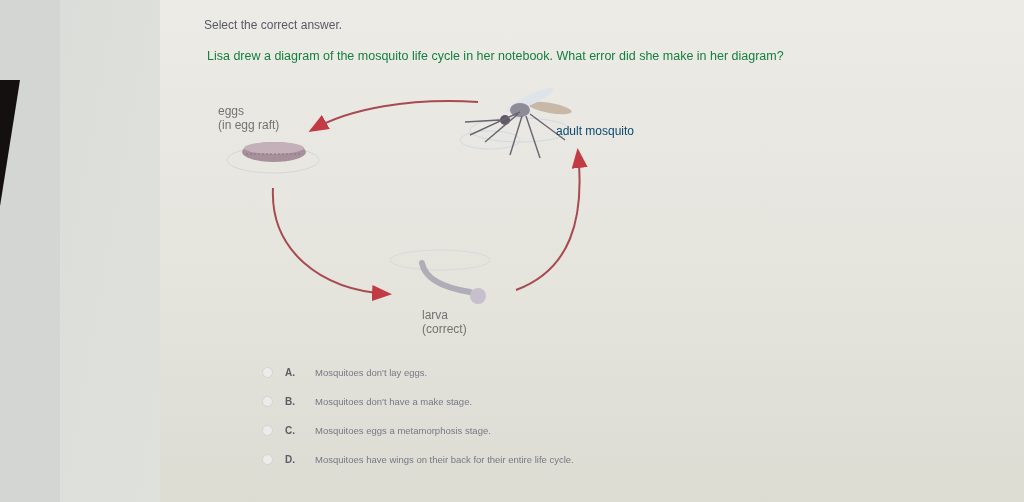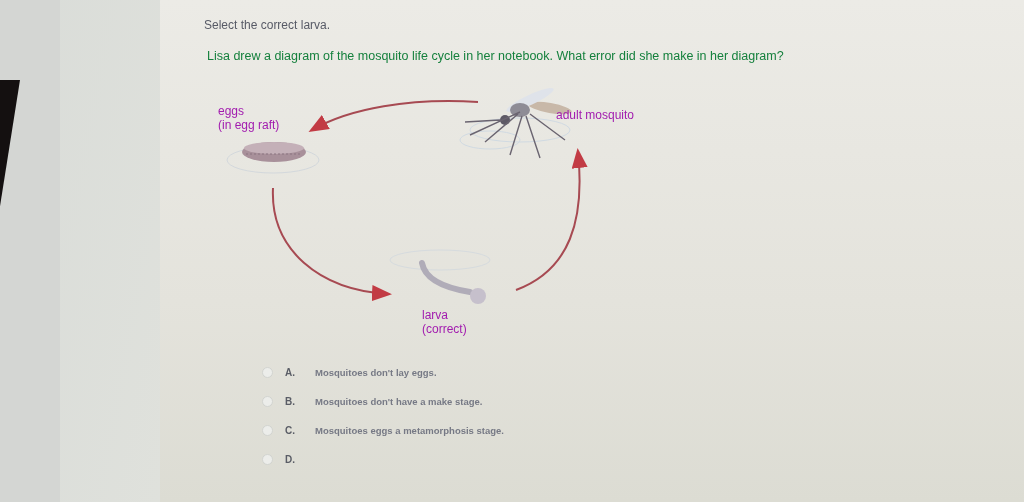--- a/index.html
+++ b/index.html
@@ -20,41 +20,41 @@
     position:absolute; left:160px; top:0; width:864px; height:502px;
     background: linear-gradient(180deg, #ecebe6 0%, #e4e3dc 60%, #dcdcd3 100%);
   }
   .instruction {
     position:absolute; left:204px; top:18px; font-size:12px; color:#575a66;
   }
   .question {
     position:absolute; left:207px; top:49px; font-size:12.5px; color:#15803d;
   }
   .diagram { position:absolute; left:200px; top:80px; width:500px; height:270px; }
-  .lbl { position:absolute; font-size:12px; color:#a21caf; line-height:14px; }
+  .lbl { position:absolute; font-size:12px; color:#737373; line-height:14px; }
   .options { position:absolute; left:262px; top:358px; }
   .option {
     display:flex; align-items:center; height:29px; cursor:pointer;
   }
   .radio {
     width:9px; height:9px; border-radius:50%; border:1.5px solid #d2d4d0;
     background:#ecedea; margin-right:12px;
   }
   .opt-letter { width:30px; font-size:10px; font-weight:bold; color:#5a5d66; }
-  .opt-text { font-size:9.5px; color:#767985;font-weight:bold; }
+  .opt-text { font-size:9.5px; color:#767985; }
 </style>
 </head>
 <body>
 
 <div class="bezel"></div>
 <div class="bezel-edge"></div>
 
 <div class="screen"></div>
 
-<div class="instruction">Select the correct larva.</div>
+<div class="instruction">Select the correct answer.</div>
 <div class="question">Lisa drew a diagram of the mosquito life cycle in her notebook. What error did she make in her diagram?</div>
 
 <div class="diagram">
   <svg width="500" height="270" viewBox="0 0 500 270">
     <defs>
       <marker id="ah" markerWidth="10" markerHeight="8" refX="8" refY="4" orient="auto">
         <path d="M0,0 L10,4 L0,8 Z" fill="#c23b44"></path>
       </marker>
     </defs>
 
@@ -82,21 +82,21 @@
     </g>
 
     <path d="M278,22 C210,18 150,28 112,50" stroke="#a74a52" stroke-width="2" fill="none" marker-end="url(#ah)"></path>
     <path d="M73,108 C70,170 120,210 188,214" stroke="#a74a52" stroke-width="2" fill="none" marker-end="url(#ah)"></path>
     <path d="M316,210 C370,190 385,140 378,72" stroke="#a74a52" stroke-width="2" fill="none" marker-end="url(#ah)"></path>
   </svg>
   <div class="lbl" style="left:18px; top:24px;">
     <div>eggs</div>
     <div>(in egg raft)</div>
   </div>
-  <div class="lbl" style="left:356px; top:28px; color:#a21caf;">adult mosquito</div>
+  <div class="lbl" style="left:356px; top:44px; color:#0c4a6e;">adult mosquito</div>
   <div class="lbl" style="left:222px; top:228px;">
     <div>larva</div>
     <div>(correct)</div>
   </div>
 </div>
 
 <div class="options">
   <div class="option">
     <span class="radio"></span>
     <span class="opt-letter">A.</span>
@@ -108,14 +108,15 @@
     <span class="opt-text">Mosquitoes don't have a make stage.</span>
   </div>
   <div class="option">
     <span class="radio"></span>
     <span class="opt-letter">C.</span>
     <span class="opt-text">Mosquitoes eggs a metamorphosis stage.</span>
   </div>
   <div class="option">
     <span class="radio"></span>
     <span class="opt-letter">D.</span>
+    <span class="opt-text">Mosquitoes have wings on their back for their entire life cycle.</span>
   </div>
 </div>
 
 </body></html>

